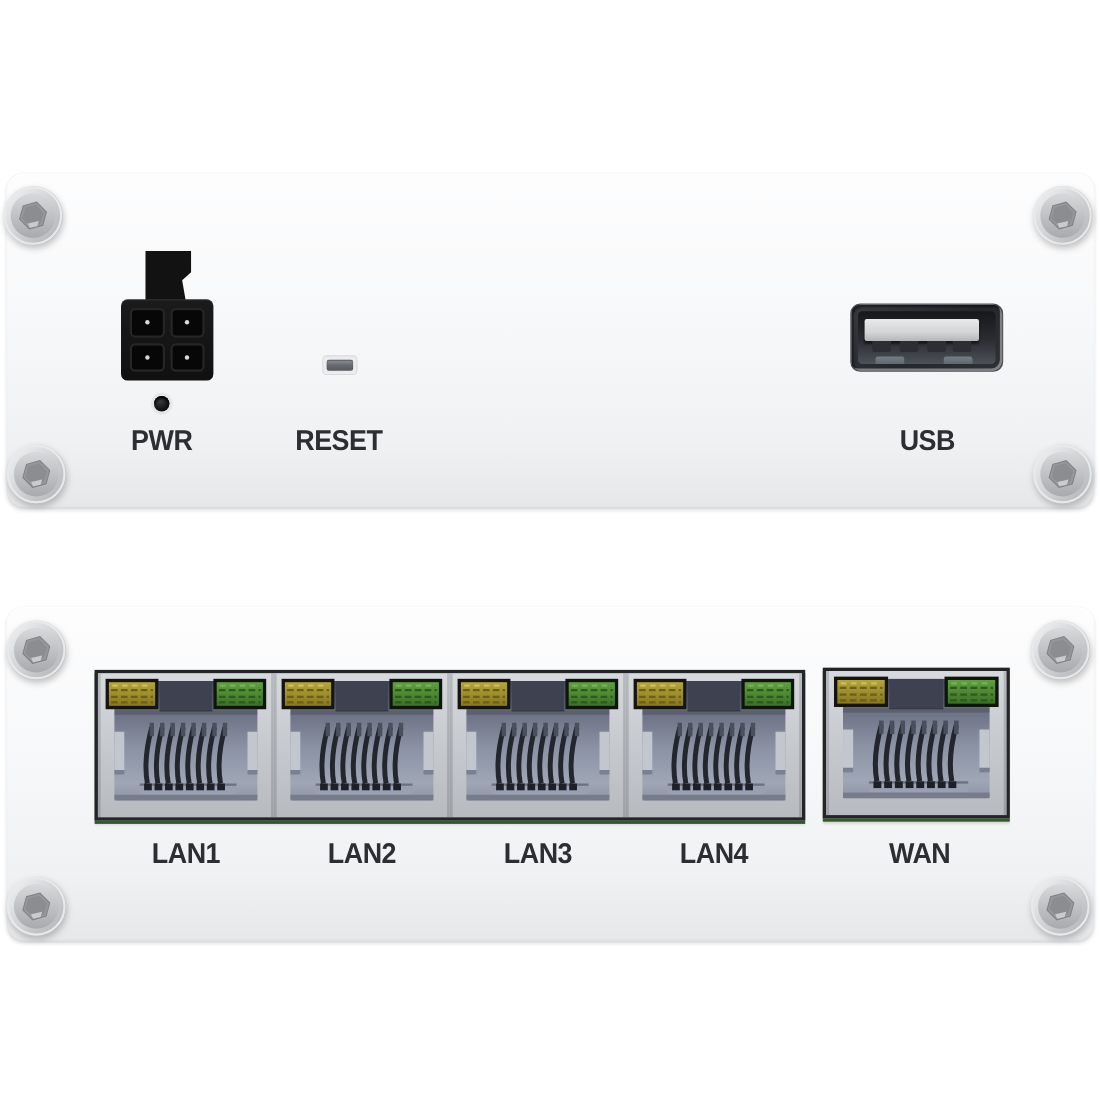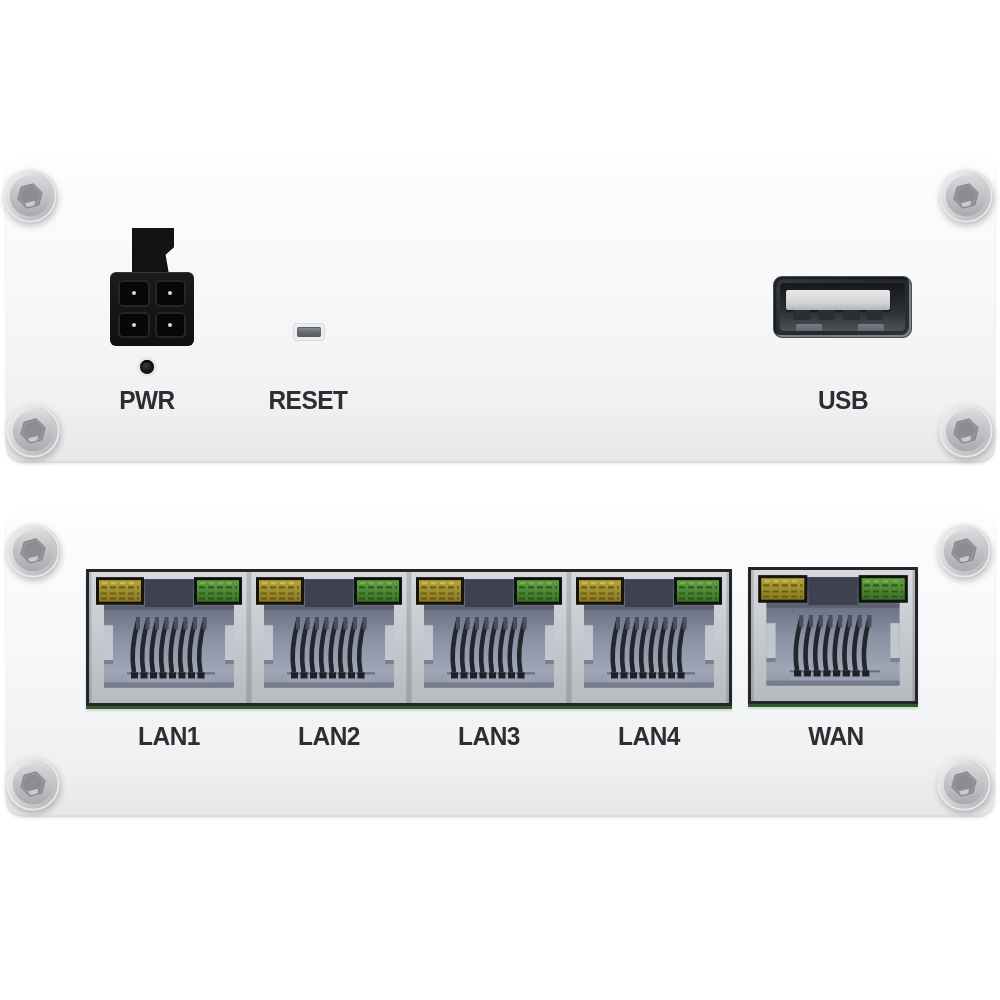--- a/index.html
+++ b/index.html
@@ -2,21 +2,21 @@
 <html><head>
 <meta charset="utf-8">
 <style>
   html,body{margin:0;padding:0;background:#ffffff;}
   .stage{position:relative;width:1000px;height:872px;background:#ffffff;overflow:hidden;
          font-family:"Liberation Sans","DejaVu Sans",sans-serif;padding-left:40px;}
   .panel{position:absolute;left:6px;width:989px;height:305px;border-radius:16px;
          background:linear-gradient(180deg,#fdfdfe 0%,#f7f8f9 45%,#f0f1f3 80%,#e6e7e9 100%);
          box-shadow:inset 0 1px 0 #ffffff,inset 0 -2px 2px rgba(0,0,0,.05),0 1px 3px rgba(0,0,0,.10);}
   .top-panel{top:158px;}
-  .bottom-panel{top:512px;}
+  .bottom-panel{top:552px;}
   .screw{position:absolute;width:58px;height:58px;filter:drop-shadow(1px 3px 3px rgba(0,0,0,.22));}
   .plabel{position:absolute;color:#2c2e31;font-weight:bold;font-size:26px;line-height:1;
           letter-spacing:-.5px;transform:translateX(-50%) scaleX(.94);white-space:nowrap;}
   
   .pwr{position:absolute;left:104px;top:114px;width:84px;height:74px;}
   .pwr-tab{position:absolute;left:22px;top:-44px;width:42px;height:46px;background:#121212;
            clip-path:polygon(0 0,100% 0,100% 42%,80% 58%,88% 100%,0 100%);}
   .pwr-body{position:absolute;left:0;top:0;width:84px;height:74px;background:linear-gradient(180deg,#1b1b1b,#101010);
             border-radius:6px;display:grid;grid-template-columns:1fr 1fr;gap:5px;padding:8px;box-sizing:border-box;
             box-shadow:inset 0 1px 1px rgba(255,255,255,.12);}

